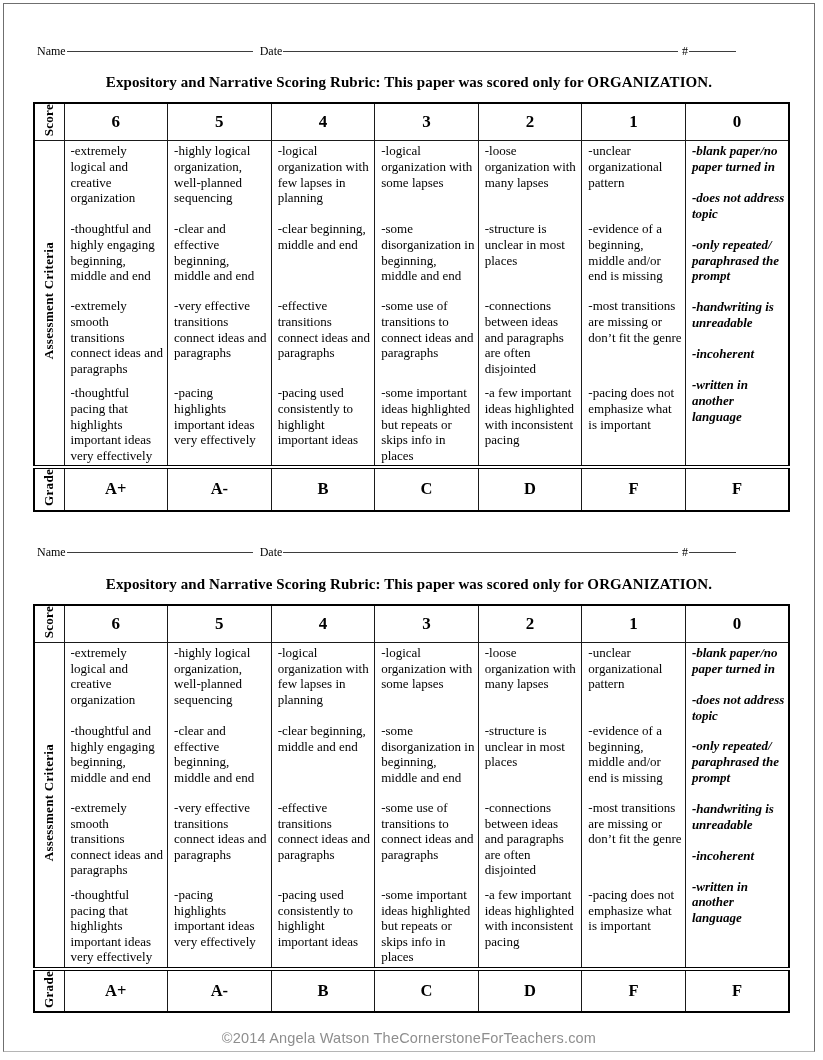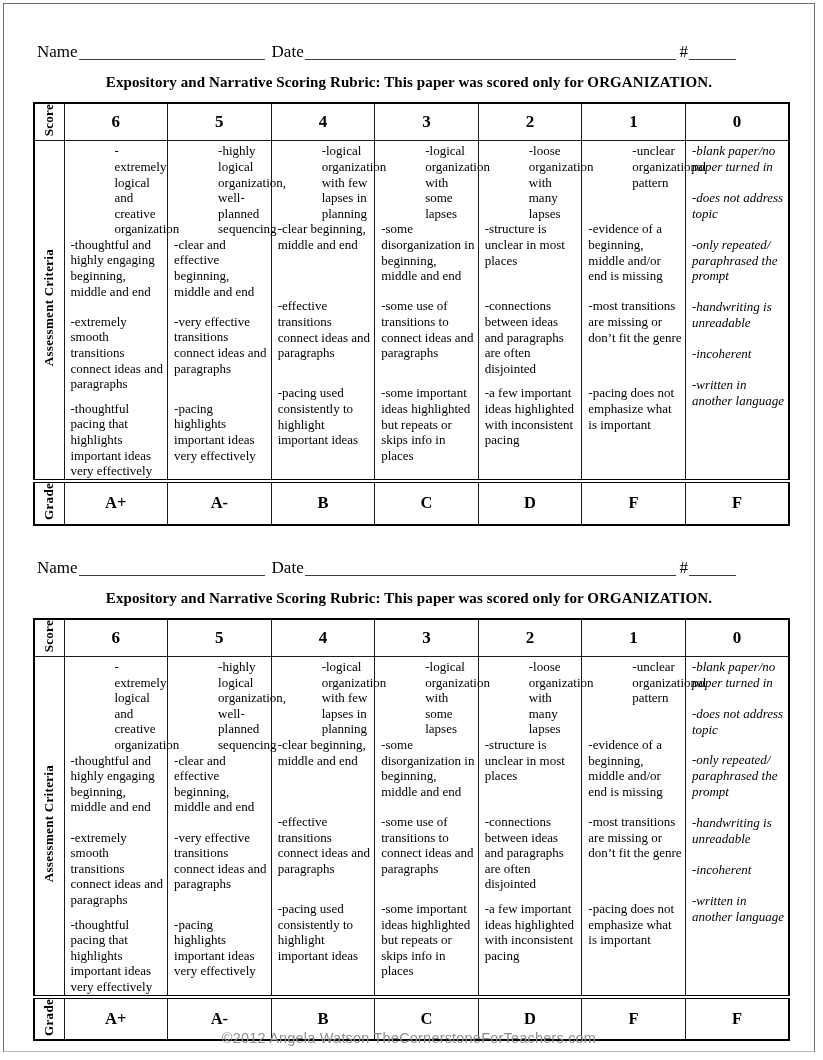--- a/index.html
+++ b/index.html
@@ -14,24 +14,24 @@
   .page {
     position:absolute; left:3px; top:3px;
     width:812px; height:1049px;
     box-sizing:border-box;
     border:1px solid #6f6f6f;
     border-bottom-color:#b5b5b5;
     background:#fff;
   }
   .rubric-section { padding:0 29px; }
   .nameline {
-    display:flex; align-items:flex-end;
+    display:flex; align-items:center;
     margin:36px 49px 0 4px;
     height:22px;
-    font-size:17px;
+    font-size:12px;
   }
   .rubric-section + .rubric-section .nameline { margin-top:30px; }
   .blank {
     display:inline-block;
     border-bottom:1.5px solid #3d3d3d;
     height:2px; margin:0 0 2px 1px;
   }
   .name-blank { width:186px; }
   .date-blank { flex:1; }
   .num-blank { width:47px; }
@@ -70,25 +70,25 @@
     white-space:nowrap;
   }
   tr.body-row { height:326px; }
   td.crit-cell {
     vertical-align:top;
     padding:2px 3px 0 6px;
     font-size:13px;
     line-height:1.2;
   }
   p.crit { margin:0; }
-  p.g0 { min-height:78px;margin-left:44px; }
+  p.g0 { min-height:78px; }
   p.g1 { min-height:77px; }
   p.g2 { min-height:87px;font-family:Liberation Serif, serif; }
   p.solo { margin:0 0 15px 0; }
-  td.crit-cell.italic { font-style:italic; font-weight:normal; line-height:1.22; }
+  td.crit-cell.italic { font-style:italic; font-weight:bold; line-height:1.22; }
   tr.grade-row { height:31px; }
   tr.grade-row td { border-top:4px double #000; }
   td.grade-cell {
     text-align:center; vertical-align:middle;
     font-weight:bold; font-size:16.5px;
     padding:0;
   }
   .footer {
     position:absolute; left:0; right:0; bottom:5px;
     text-align:center;
@@ -282,14 +282,14 @@
               <td class="grade-cell">B</td>
               <td class="grade-cell">C</td>
               <td class="grade-cell">D</td>
               <td class="grade-cell">F</td>
               <td class="grade-cell">F</td>
             </tr>
       </tbody>
     </table>
   </section>
 </div>
-  <div class="footer">©2012 Angela Watson TheCornerstoneForTeachers.com</div>
+  <div class="footer">©2014 Angela Watson TheCornerstoneForTeachers.com</div>
 </div>
 
 </body></html>

